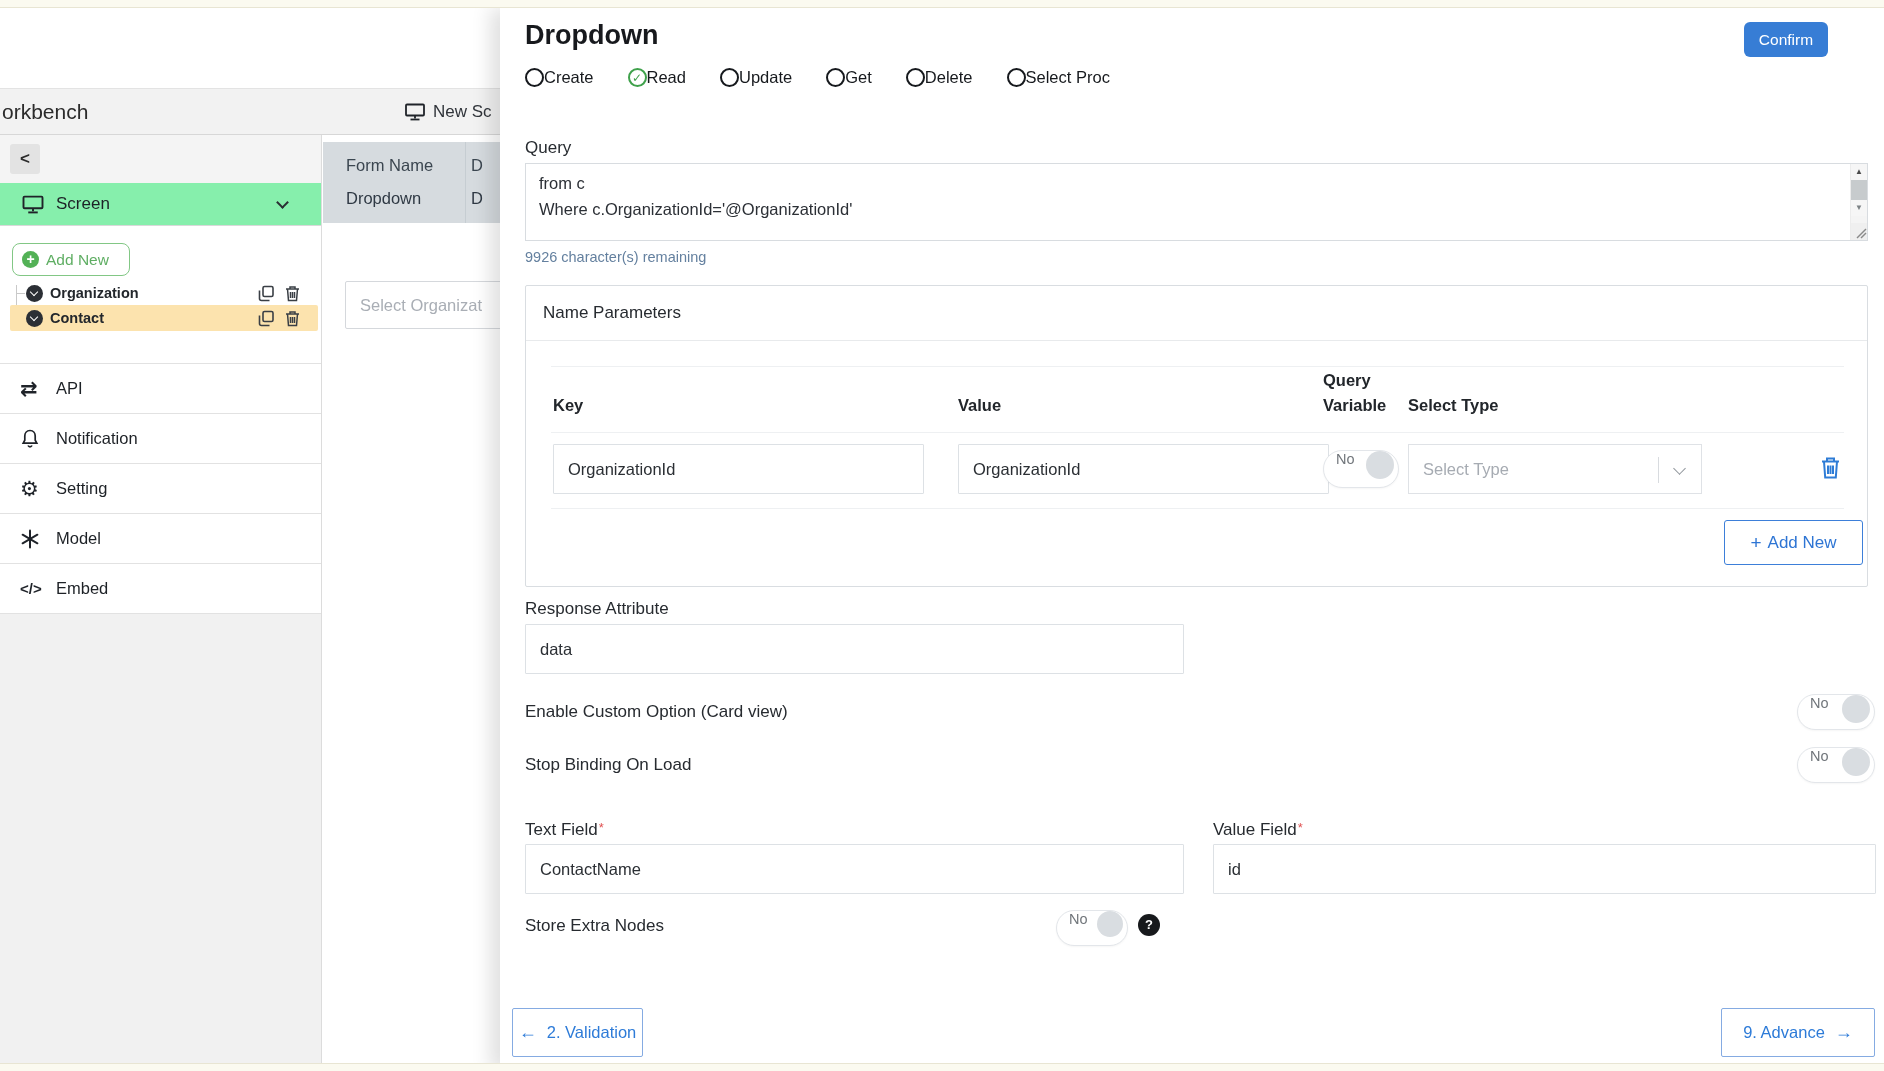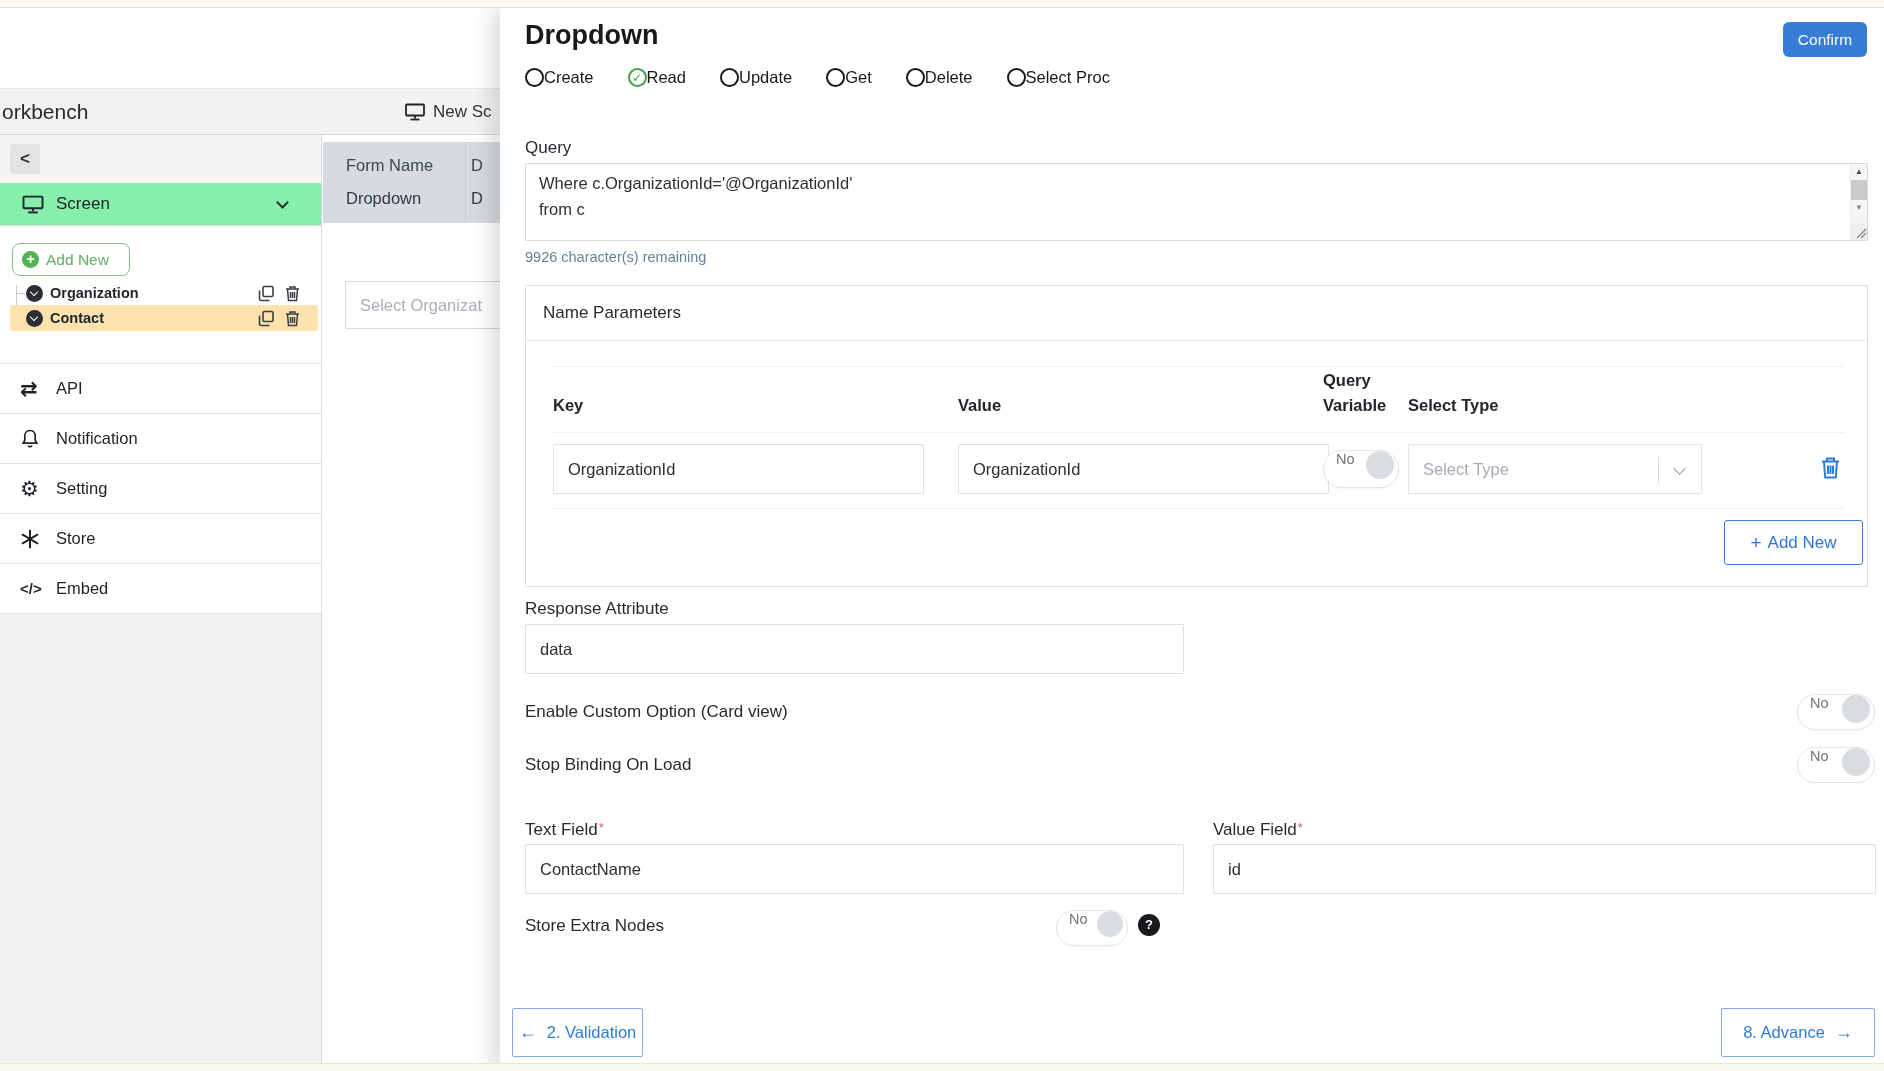--- a/index.html
+++ b/index.html
@@ -54,21 +54,21 @@
   #band .c2h { position:absolute; left:148px; top:14px; font-size:16.5px; color:#3b4650; }
   #band .c2v { position:absolute; left:148px; top:47px; font-size:16.5px; color:#2f3944; }
   #band .vdiv { position:absolute; left:142px; top:0; width:1px; height:81px; background:#c6cdd2; }
   #org-label { position:absolute; left:23px; top:111px; font-size:17px; font-weight:600; color:#22262b;margin-top:46px; }
   .req { color:#e05252; font-size:13px; vertical-align:top; margin-left:1px; }
   #org-select { position:absolute; left:23px; top:146px; width:220px; height:48px; border:1px solid #d5d8dc; border-radius:2px; background:#fff; display:flex; align-items:center; padding-left:14px; font-size:16.5px; color:#a9aeb5; cursor:pointer; }
 
   
   #overlay { left:500px; top:8px; width:1384px; height:1063px; background:#fff; box-shadow:-10px 0 18px rgba(0,0,0,.12); z-index:10; }
   #panel-title { position:absolute; left:25px; top:12px; font-size:27px; font-weight:600; color:#17191d; }
-  #confirm-btn { position:absolute; left:1283px; top:14px; width:84px; height:35px; background:#377dd5; color:#fff; border:none; border-radius:6px; font-size:15.5px; font-family:inherit; cursor:pointer; }
+  #confirm-btn { position:absolute; left:1244px; top:14px; width:84px; height:35px; background:#377dd5; color:#fff; border:none; border-radius:6px; font-size:15.5px; font-family:inherit; cursor:pointer; }
   #radio-row { position:absolute; left:25px; top:60px; display:flex; gap:34px; align-items:center; }
   .radio { display:flex; align-items:center; cursor:pointer; }
   .radio .circ { width:19px; height:19px; border:2px solid #16191d; border-radius:50%; background:#fff; display:flex; align-items:center; justify-content:center; font-size:12px; font-weight:bold; color:transparent; }
   .radio.selected .circ { border-color:#3fa14b; color:#3fa14b; }
   .radio .lbl { font-size:16.5px; font-weight:500; color:#16191d; }
 
   .flabel { font-size:17px; color:#272b30; }
   #query-label { position:absolute; left:25px; top:130px; }
   #query-box { position:absolute; left:25px; top:155px; width:1343px; height:78px; border:1px solid #d8dce0; background:#fff; display:flex; }
   #query-text { flex:1; overflow:hidden; padding-left:13px; cursor:text; }
@@ -235,21 +235,21 @@
         <span class="lbl">Setting</span>
       </div>
       <div class="menu-row">
         <span class="ic">
           <svg width="20" height="20" viewBox="0 0 20 20" stroke="#1f2329" stroke-width="2" stroke-linecap="round">
             <line x1="10" y1="1.5" x2="10" y2="18.5"></line>
             <line x1="2.6" y1="5.7" x2="17.4" y2="14.3"></line>
             <line x1="2.6" y1="14.3" x2="17.4" y2="5.7"></line>
           </svg>
         </span>
-        <span class="lbl">Store</span>
+        <span class="lbl">Model</span>
       </div>
       <div class="menu-row">
         <span class="ic" style="font-size:15px;">&lt;/&gt;</span>
         <span class="lbl">Embed</span>
       </div>
     </div>
 
     <div id="sidebar-gray"></div>
   </div>
 
@@ -297,22 +297,22 @@
       <span class="radio">
         <span class="circ"></span>
         <span class="lbl">Select Proc</span>
       </span>
     </div>
 
     <div class="flabel" id="query-label">Query</div>
     <div id="query-box">
       <div id="query-text">
         <div class="ln"><span id="query-frag">'</span></div>
+        <div>from c</div>
         <div>Where c.OrganizationId='@OrganizationId'</div>
-        <div>from c</div>
       </div>
       <div id="query-scroll">
         <div class="sbtn">▲</div>
         <div id="sthumb"></div>
         <div class="sbtn down">▼</div>
         <div id="strack"></div>
         <div id="resize-corner">
           <svg width="17" height="17" viewBox="0 0 17 17" stroke="#8a8a8a" stroke-width="1.4">
             <line x1="6" y1="15" x2="15" y2="6"></line>
               <line x1="10" y1="15" x2="15" y2="10"></line>
@@ -391,19 +391,19 @@
       <span class="tg-label">No</span>
       <span class="tg-knob"></span>
     </div>
     <div id="store-help">?</div>
 
     <button class="nav-btn" id="nav-back">
       <span class="nav-arrow">←</span>
       <span>2. Validation</span>
     </button>
     <button class="nav-btn" id="nav-next">
-      <span>8. Advance</span>
+      <span>9. Advance</span>
       <span class="nav-arrow">→</span>
     </button>
   </div>
 
   <div class="abs" id="bottom-strip"></div>
 </div>
 
 </body></html>

